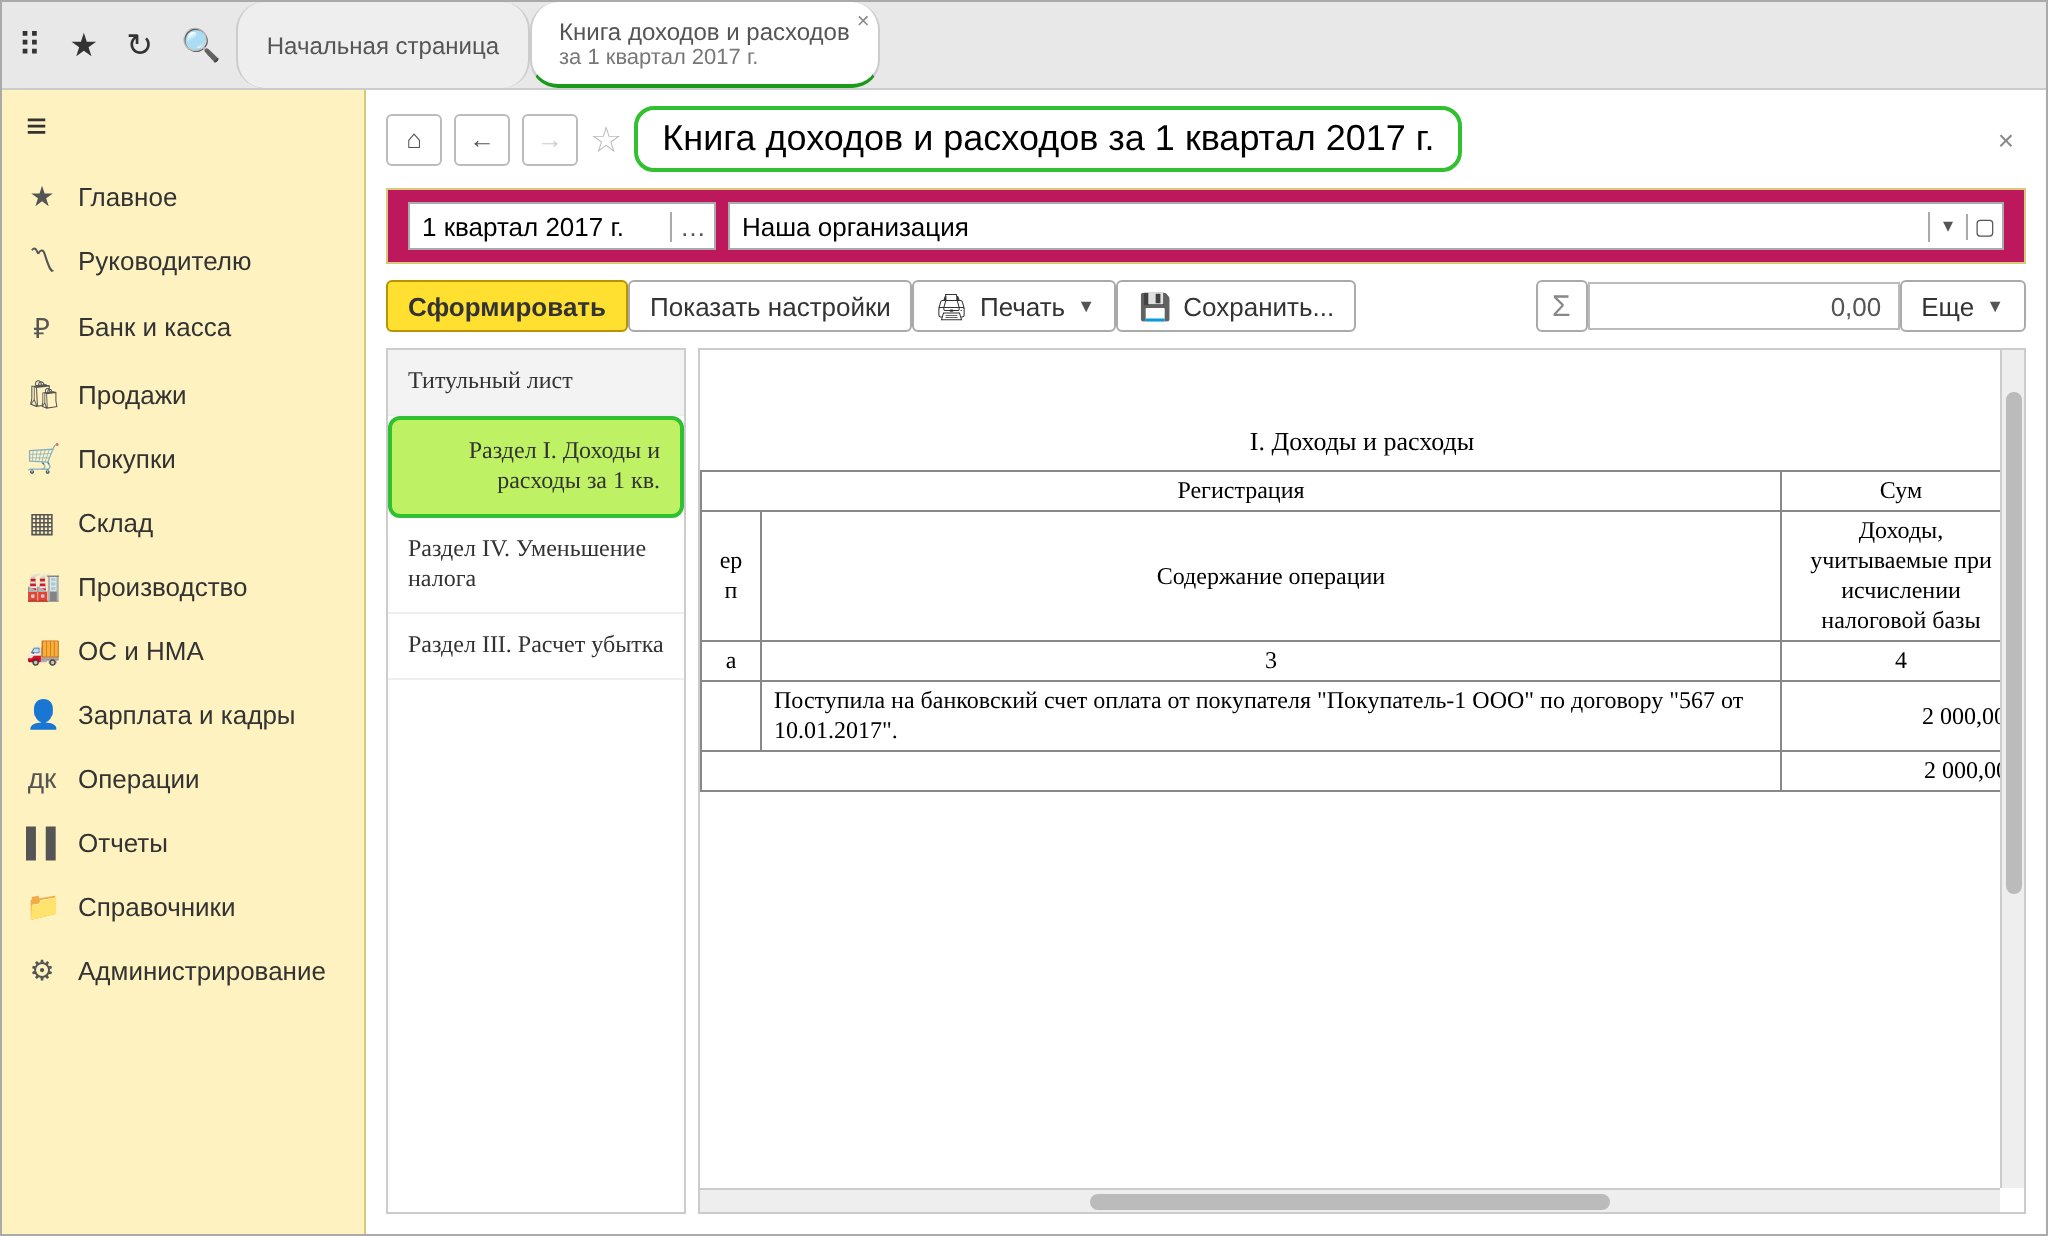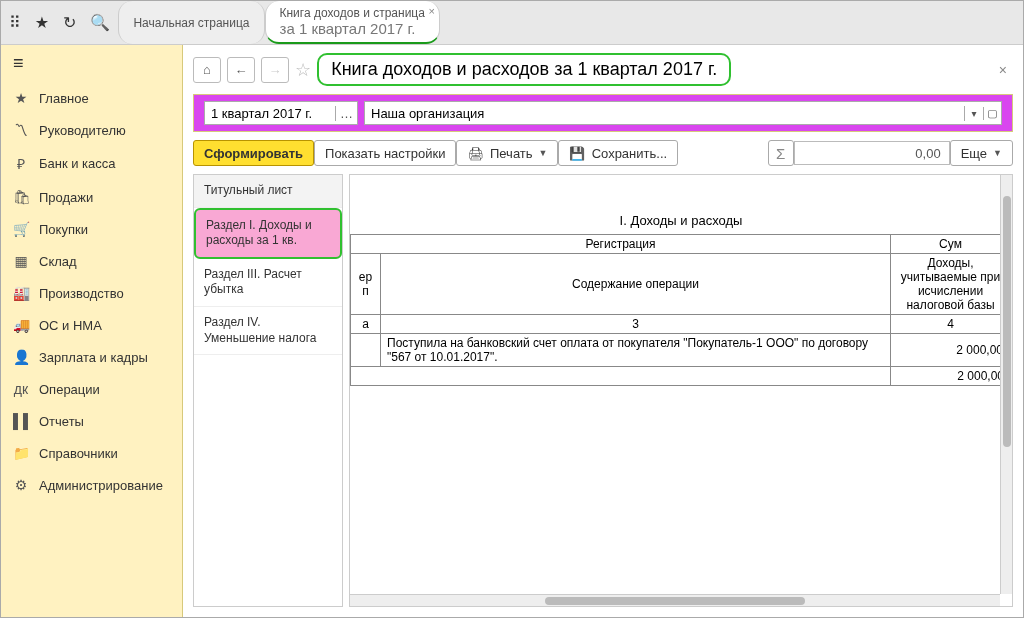--- a/index.html
+++ b/index.html
@@ -3,51 +3,51 @@
 <meta charset="utf-8">
 <style>
   * { box-sizing: border-box; margin: 0; padding: 0; }
   body { font-family: Arial, sans-serif; font-size: 13px; background: #fff; color: #000; width: 1024px; height: 618px; overflow: hidden; border: 1px solid #aaa; }
   .topbar { display: flex; align-items: stretch; background: #e8e8e8; height: 44px; border-bottom: 1px solid #ccc; }
   .topbar-icons { display: flex; align-items: center; padding: 0 8px; gap: 14px; }
   .topbar-icons span { font-size: 16px; color: #333; }
   .tab { display: flex; flex-direction: column; justify-content: center; padding: 4px 14px; border-left: 1px solid #ccc; border-right: 1px solid #ccc; background: #eee; position: relative; border-radius: 14px; }
   .tab.active { background: #fff; border-bottom: 2px solid #1a9a1a; }
   .tab .line1 { font-size: 12px; color: #555; }
-  .tab .line2 { font-size: 15px; color: #777; }
+  .tab .line2 { font-size: 11px; color: #777; }
   .tab .close { position: absolute; right: 4px; top: 4px; font-size: 11px; color: #888; }
   .layout { display: flex; height: calc(100% - 44px); }
   .sidebar { width: 182px; background: #fff2c1; border-right: 1px solid #d7c97b; display: flex; flex-direction: column; }
   .hamb { padding: 8px 12px; font-size: 18px; color: #333; }
   .nav-item { display: flex; align-items: center; padding: 8px 12px; gap: 10px; color: #333; }
   .nav-icon { width: 16px; text-align: center; color: #555; font-size: 14px; }
   .main { flex: 1; display: flex; flex-direction: column; background: #fff; overflow: hidden; }
   .titlebar { display: flex; align-items: center; padding: 8px 10px; gap: 6px; }
   .titlebar .navbtn { width: 28px; height: 26px; border: 1px solid #bbb; border-radius: 3px; background: #fff; display: flex; align-items: center; justify-content: center; color: #555; }
   .titlebar .star { font-size: 18px; color: #bbb; }
   .page-title { font-size: 18px; font-weight: 400; padding: 4px 12px; border: 2px solid #30c030; border-radius: 10px; }
   .closex { margin-left: auto; color: #888; font-size: 14px; padding-right: 6px; }
-  .params { display: flex; align-items: center; padding: 6px 10px; gap: 6px; background: #d946ef; margin: 0 10px; border: 1px solid #d7c97b; }
+  .params { display: flex; align-items: center; padding: 6px 10px; gap: 6px; background: #be185d; margin: 0 10px; border: 1px solid #d7c97b; }
   .field { display: flex; border: 1px solid #aaa; background: #fff; height: 24px; align-items: center; }
   .period { width: 130px; padding: 0 6px; }
   .dots { width: 22px; border-left: 1px solid #aaa; text-align: center; color: #555; }
   .org { flex: 1; padding: 0 6px; border-right: 1px solid #aaa; }
   .org-dd { width: 18px; text-align: center; color: #555; font-size: 10px; }
   .org-pop { width: 18px; text-align: center; border-left: 1px solid #aaa; color: #555; font-size: 11px; }
   .toolbar { display: flex; align-items: center; padding: 8px 10px; gap: 0; }
   .btn { height: 26px; border: 1px solid #aaa; border-radius: 3px; background: #fff; padding: 0 10px; display: flex; align-items: center; gap: 6px; color: #333; }
   .btn.primary { background: #ffdf30; border-color: #b89300; font-weight: bold; }
   .btn .dd { font-size: 9px; color: #555; }
   .sigma { width: 26px; justify-content: center; color: #888; font-size: 15px; }
   .num { width: 156px; text-align: right; padding: 0 8px; background: #fff; border: 1px solid #bbb; height: 24px; line-height: 24px; color: #555; }
-  .content { display: flex; flex: 1; margin: 0 10px 10px 10px; overflow: hidden; }
+  .content { display: flex; flex: 1; margin: 0 10px 10px 10px; overflow: hidden; font-family: Liberation Serif, serif; }
   .sections { width: 150px; border: 1px solid #ccc; display: flex; flex-direction: column; }
   .section-item { padding: 8px 10px; border-bottom: 1px solid #eee; font-size: 12px; color: #333; line-height: 1.3; }
   .section-item.header { background: #f3f3f3; }
-  .section-item.sel { background: #f9a8d4; border: 2px solid #30c030; border-radius: 6px; }
+  .section-item.sel { background: #bef264; border: 2px solid #30c030; border-radius: 6px; text-align: right; }
   .report { flex: 1; border: 1px solid #ccc; margin-left: 6px; overflow: auto; position: relative; }
   .report-inner { min-width: 640px; }
   .rep-title { text-align: center; font-size: 13px; padding: 6px 0; margin-top: 32px; }
   table.grid { border-collapse: collapse; width: 100%; }
   table.grid td, table.grid th { border: 1px solid #888; padding: 2px 6px; font-size: 12px; vertical-align: middle; }
   .h-center { text-align: center; }
   .r-right { text-align: right; }
   td.no-left { border-left: none; }
   .hl-row td { border-top: 3px solid #30c030; border-bottom: 3px solid #30c030; }
   .hl-row td:last-child { border-right: 3px solid #30c030; }
@@ -63,21 +63,21 @@
   <div class="topbar-icons">
     <span>⠿</span>
     <span>★</span>
     <span>↻</span>
     <span>🔍</span>
   </div>
   <div class="tab">
     <span class="line1">Начальная страница</span>
   </div>
   <div class="tab active">
-    <span class="line1">Книга доходов и страница</span>
+    <span class="line1">Книга доходов и расходов</span>
     <span class="line2">за 1 квартал 2017 г.</span>
     <span class="close">×</span>
   </div>
 </div>
 
 <div class="layout">
   <div class="sidebar">
     <div class="hamb">≡</div>
     <div class="nav-item">
         <span class="nav-icon">★</span>
@@ -177,22 +177,22 @@
       <div class="btn">
           <span>Еще</span>
           <span class="dd">▼</span>
         </div>
     </div>
 
     <div class="content">
       <div class="sections">
         <div class="section-item header"><span>Титульный лист</span></div>
         <div class="section-item sel"><span>Раздел I. Доходы и расходы за 1 кв.</span></div>
+        <div class="section-item"><span>Раздел IV. Уменьшение налога</span></div>
         <div class="section-item"><span>Раздел III. Расчет убытка</span></div>
-        <div class="section-item"><span>Раздел IV. Уменьшение налога</span></div>
       </div>
 
       <div class="report">
         <div class="report-inner">
           <div class="rep-title">I. Доходы и расходы</div>
           <table class="grid">
             <tbody>
                 <tr>
               <td class="h-center no-left" colspan="2" style="width:510px;">Регистрация</td>
               <td class="h-center">Сум</td>

